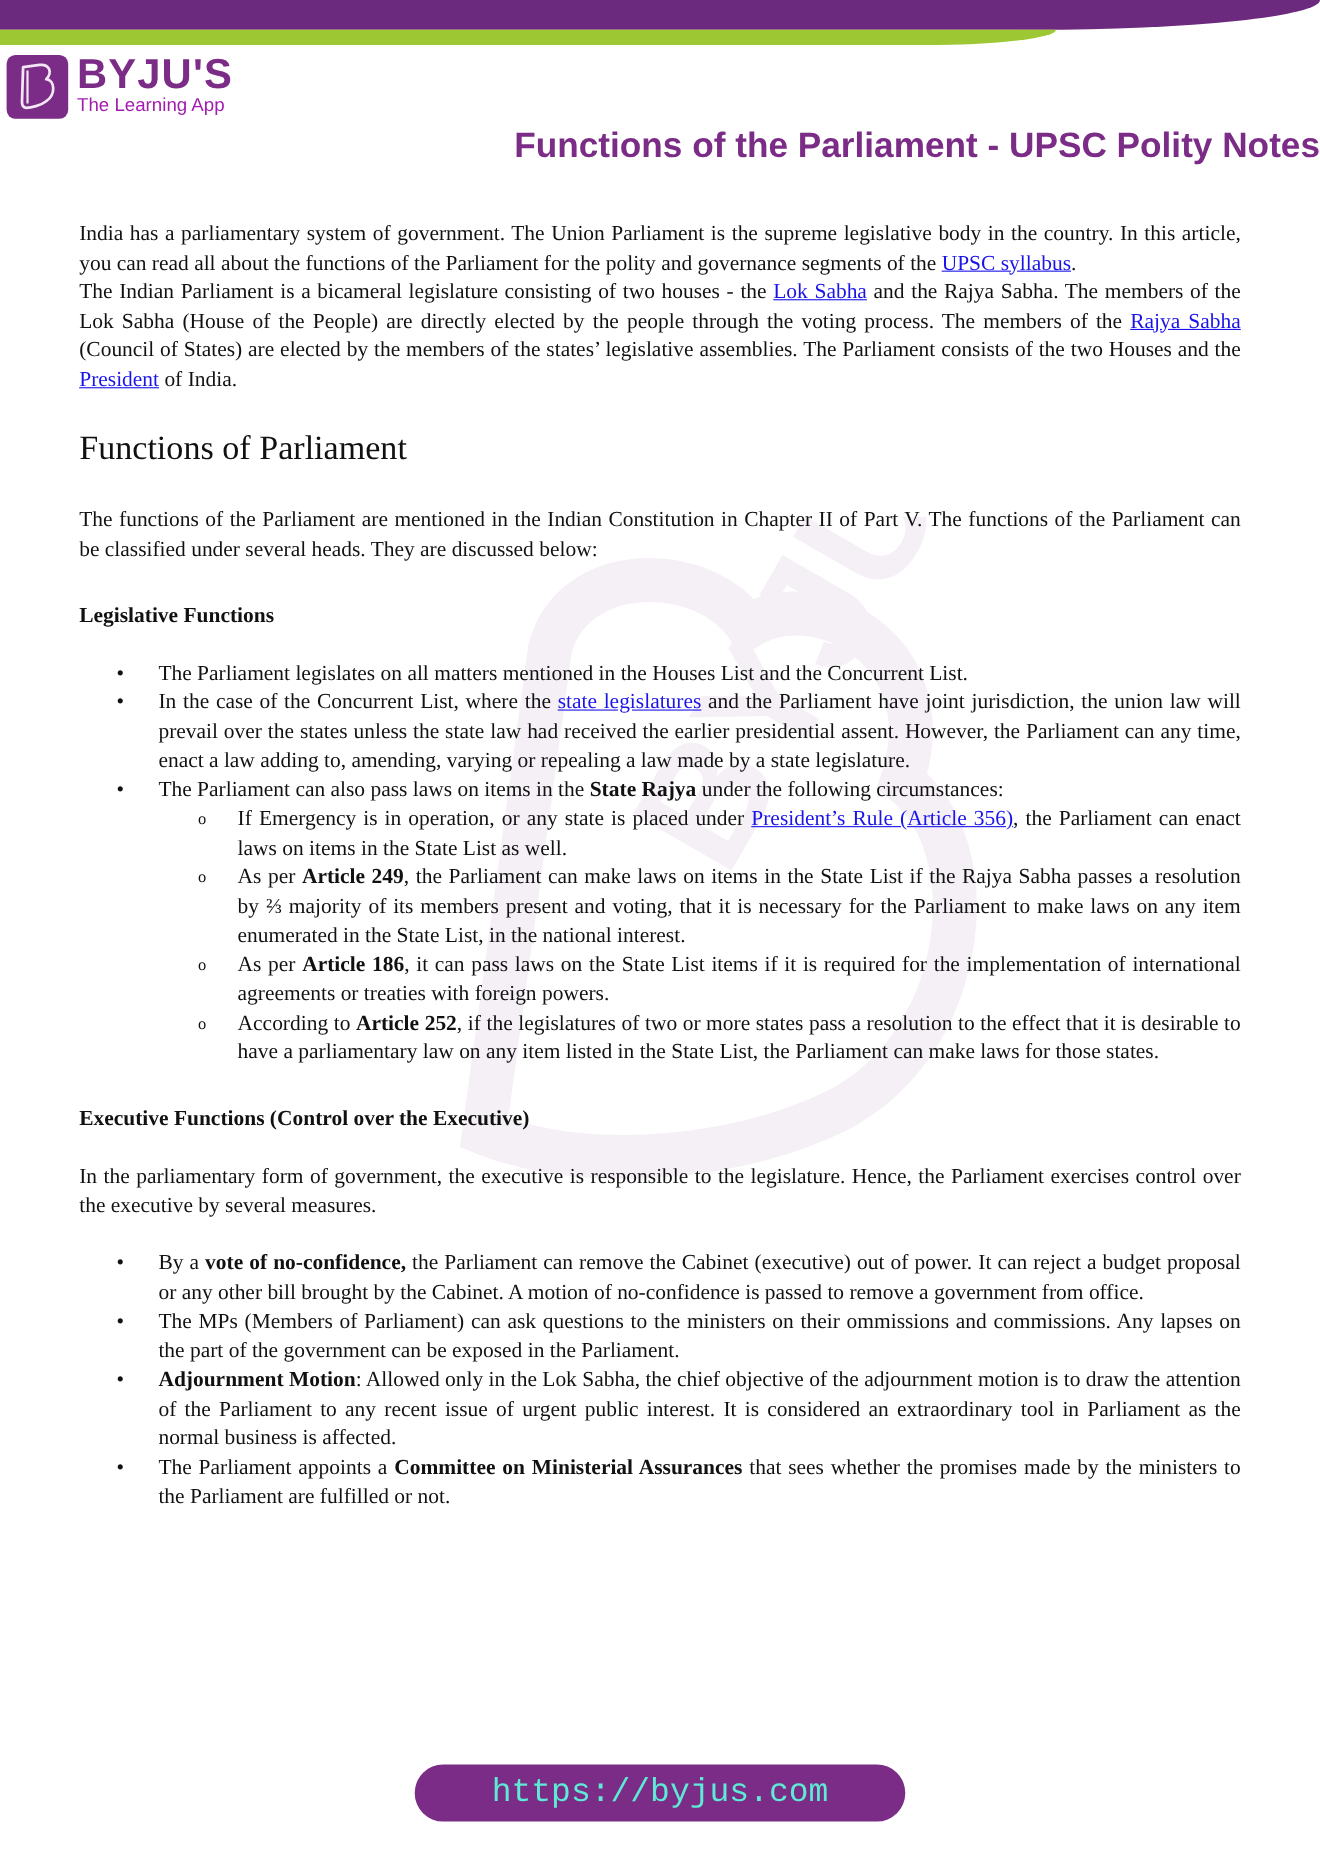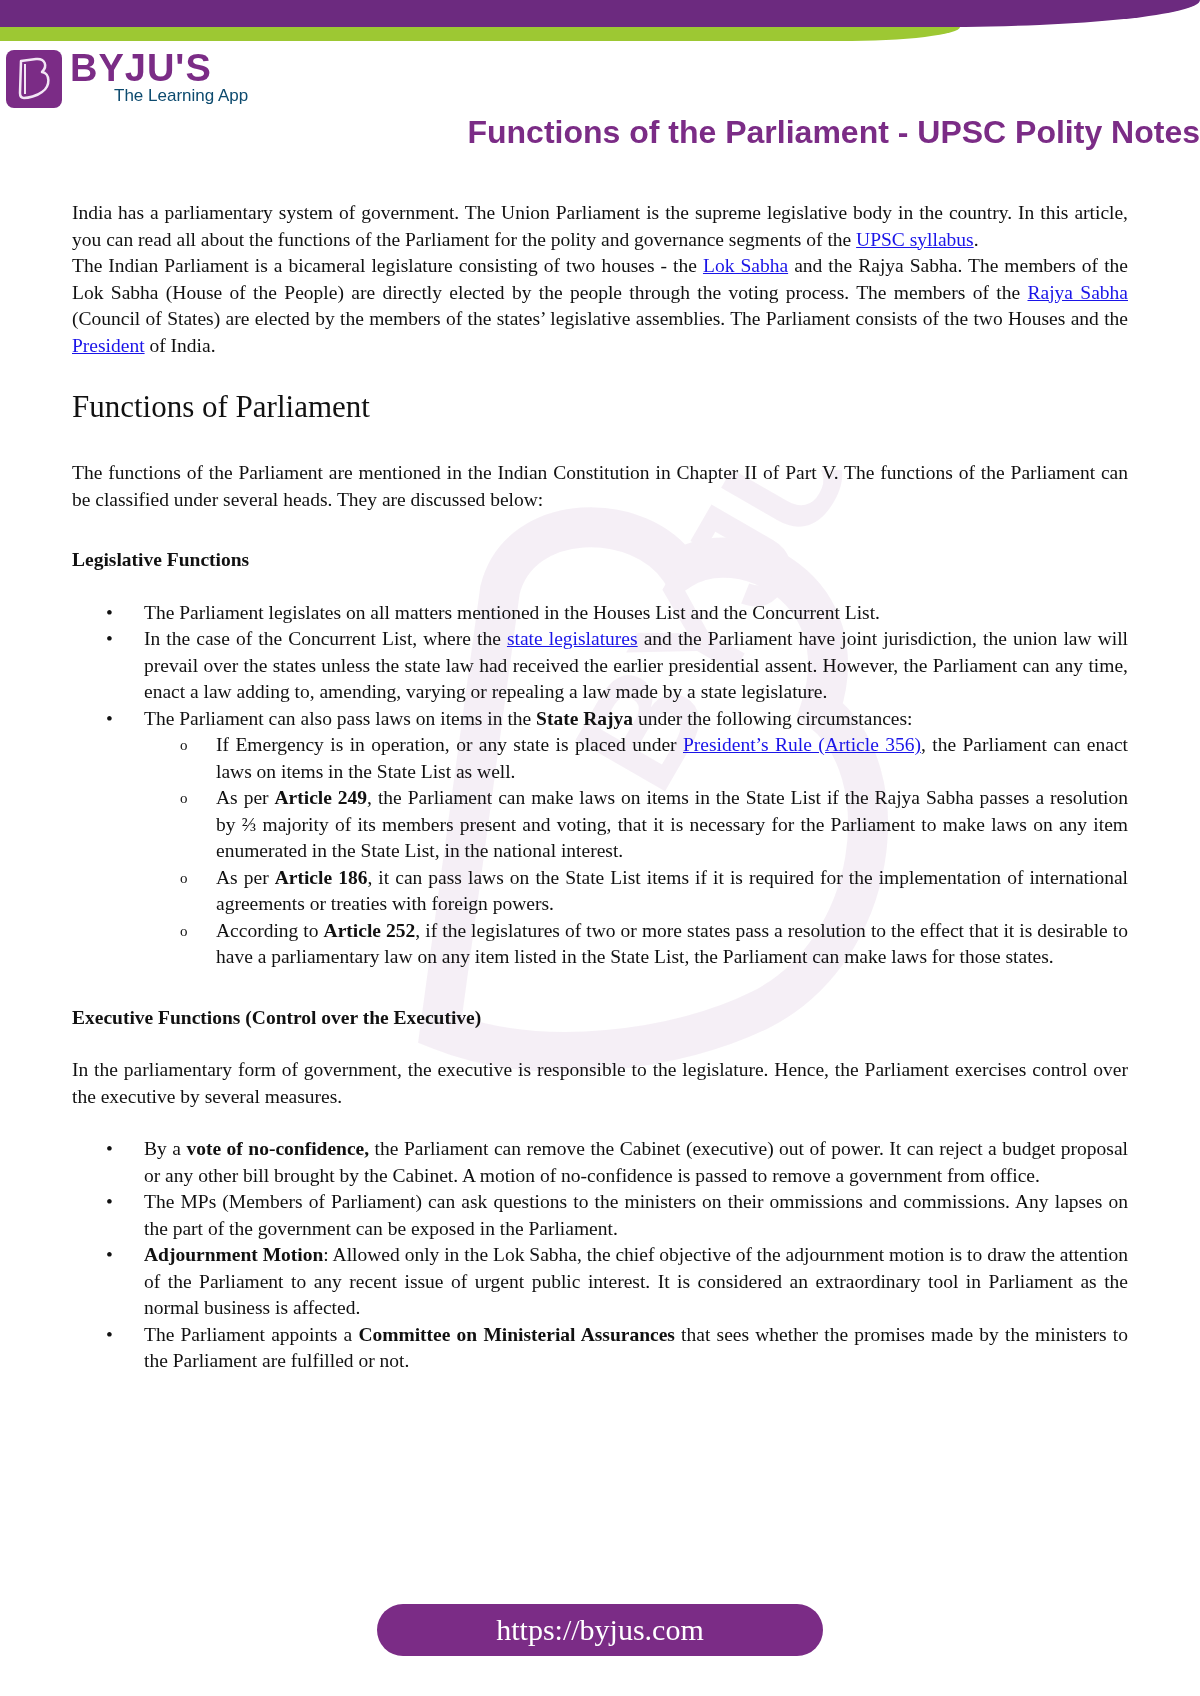--- a/index.html
+++ b/index.html
@@ -8,21 +8,21 @@
   
   .band-purple { position: absolute; left: 0; top: 0; width: 1200px; height: 27px; background: #6c2a7f; border-bottom-right-radius: 260px 27px; }
   .band-green-long { position: absolute; left: 0; top: 27px; width: 960px; height: 14px; background: #9dc833; border-bottom-right-radius: 120px 14px; }
 
   
   .logo { position: absolute; left: 6px; top: 48px; height: 64px; display: flex; align-items: flex-start; }
   .logo-mark { width: 56px; height: 58px; background: #7b2c86; border-radius: 8px; position: relative; margin-top: 2px; }
   .logo-mark svg { position: absolute; left: 6px; top: 6px; }
   .logo-text { margin-left: 8px; display: flex; flex-direction: column; }
   .logo-brand { font-family: "Liberation Sans", "DejaVu Sans", sans-serif; font-weight: bold; color: #7b2c86; font-size: 38px; line-height: 40px; letter-spacing: 1px; }
-  .logo-tag { font-family: "Liberation Sans", "DejaVu Sans", sans-serif; color: #0c4a6e; font-size: 17px; line-height: 20px; margin-top: -2px; margin-left: 44px; }
+  .logo-tag { font-family: "Liberation Sans", "DejaVu Sans", sans-serif; color: #a21caf; font-size: 17px; line-height: 20px; margin-top: -2px; }
 
   
   .watermark { position: absolute; left: 380px; top: 470px; width: 560px; height: 660px; opacity: 0.07; pointer-events: none; }
 
   
   .doc-title { position: absolute; left: 0; top: 114px; width: 1200px; text-align: right; font-family: "Liberation Sans", "DejaVu Sans", sans-serif; font-weight: bold; font-size: 32px; color: #7b2c86; letter-spacing: 0px; }
 
   .content { position: absolute; left: 72px; top: 200px; width: 1056px; font-size: 19.5px; line-height: 26.5px; }
   p { margin: 0; text-align: justify; }
   .mt-gap { }
@@ -32,21 +32,21 @@
 
   ul { margin: 0; padding: 0; list-style: none; }
   ul.lvl1 > li { position: relative; padding-left: 72px; text-align: justify; }
   ul.lvl1 > li > .bullet { position: absolute; left: 34px; top: 0; }
   ul.lvl2 { margin: 0; }
   ul.lvl2 > li { position: relative; padding-left: 72px; margin-left: -72px; padding-left: 144px; text-align: justify; }
   ul.lvl2 > li > .bullet { position: absolute; left: 108px; top: 0; font-size: 15px; }
 
   
   .footer-pill { position: absolute; left: 377px; top: 1604px; width: 446px; height: 52px; background: #7b2c86; border-radius: 26px; display: flex; align-items: center; justify-content: center; }
-  .footer-pill span { font-family: Liberation Serif, serif; color: #ffffff; font-size: 30px; }
+  .footer-pill span { font-family: Liberation Mono, monospace; color: #5eead4; font-size: 30px; }
 </style>
 </head>
 <body>
 
 <div class="band-purple"></div>
 <div class="band-green-long"></div>
 
 <div class="logo">
   <div class="logo-mark">
     <svg width="44" height="46" viewBox="0 0 44 46">

